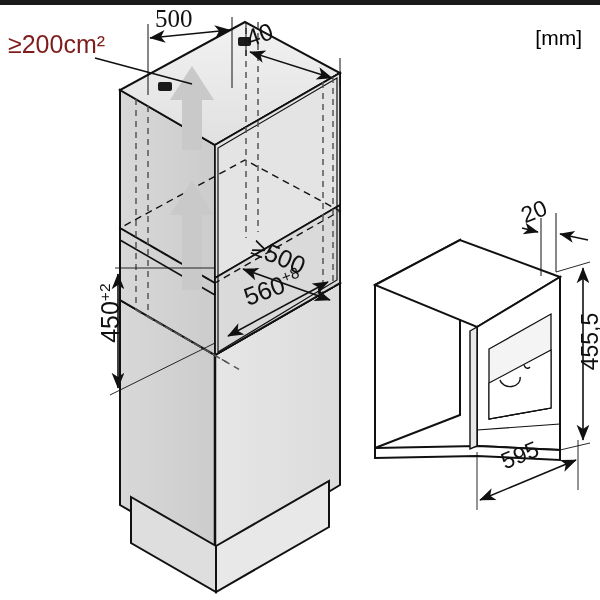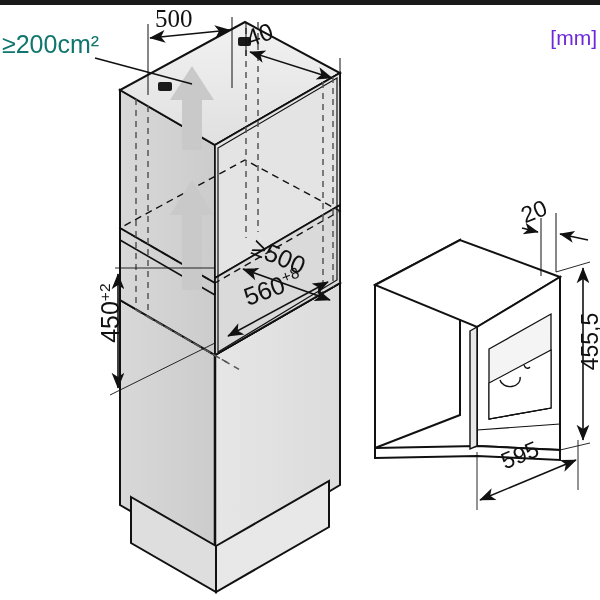--- a/index.html
+++ b/index.html
@@ -34,32 +34,32 @@
     color: #111111;
     white-space: nowrap;
     line-height: 1;
   }
   .sup {
     font-size: 0.62em;
     vertical-align: super;
   }
   #unit-label {
     position: absolute;
-    right: 3px;
+    right: 18px;
     top: 26px;
     font-size: 21px;
-    color: #6d28d9;
+    color: #000000;
     font-family: "Liberation Sans", sans-serif;
   }
   #vent-label {
     position: absolute;
-    left: 2px;
+    left: 8px;
     top: 30px;
     font-size: 25px;
-    color: #0f766e;
+    color: #7f1d1d;
     font-family: "Liberation Sans", sans-serif;
     white-space: nowrap;
     text-align: center;
   }
   #lbl-500  { left: 155px; top: 6px;  font-size: 25px; font-family: Liberation Serif, serif; }
   #lbl-40   { left: 243px; top: 28px; font-size: 24px; transform: rotate(-19deg); transform-origin: left top; }
   #lbl-450  { left: 80px;  top: 300px; font-size: 25px; transform: rotate(-90deg); transform-origin: center center; }
   #lbl-ge500{ left: 258px; top: 234px; font-size: 25px; transform: rotate(23deg); transform-origin: left top; }
   #lbl-560  { left: 240px; top: 285px; font-size: 25px; transform: rotate(-20deg); transform-origin: left top; }
   #lbl-20   { left: 518px; top: 206px; font-size: 23px; transform: rotate(-22deg); transform-origin: left top; }

